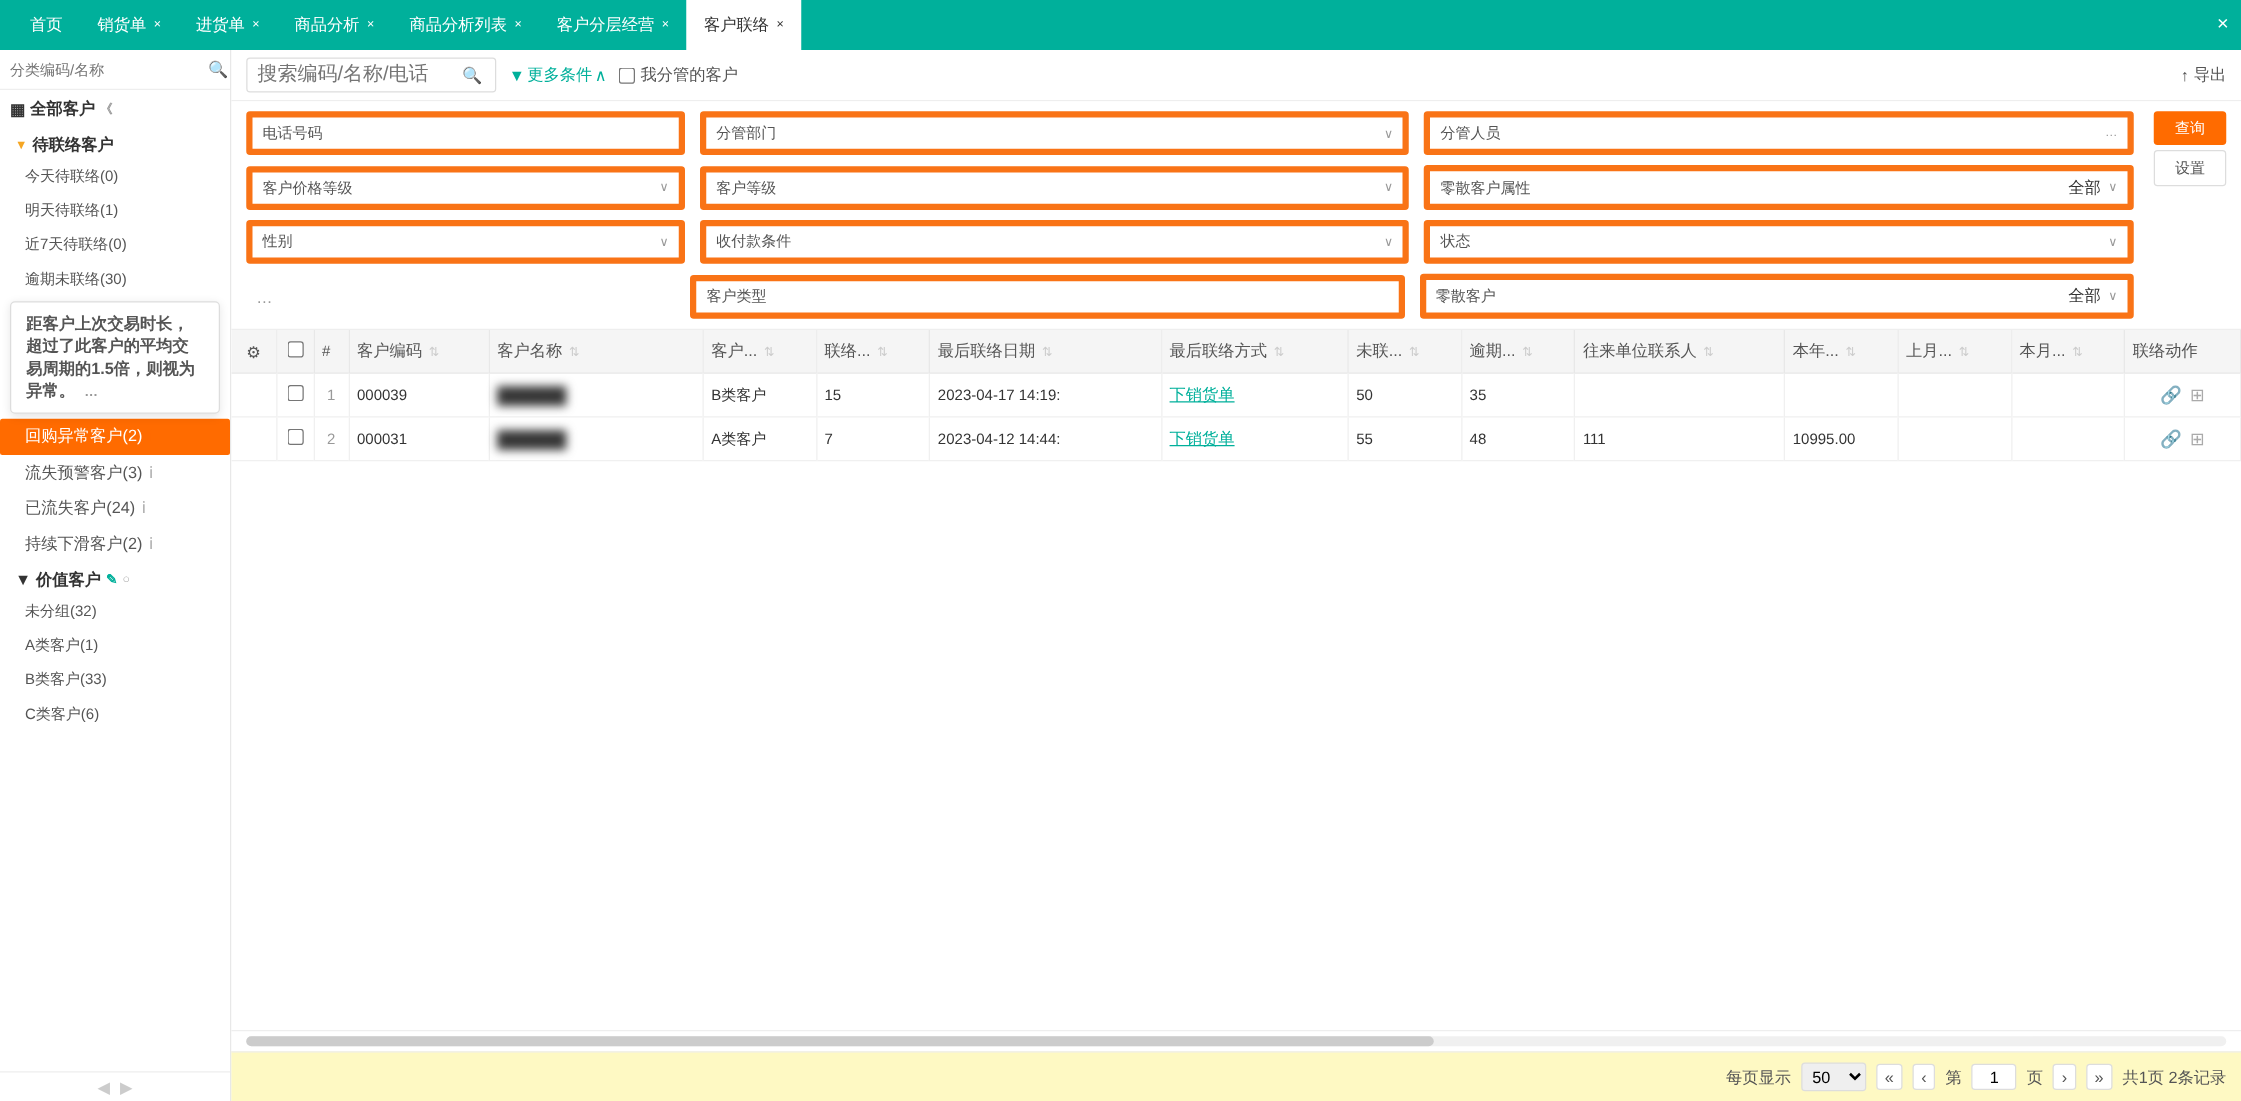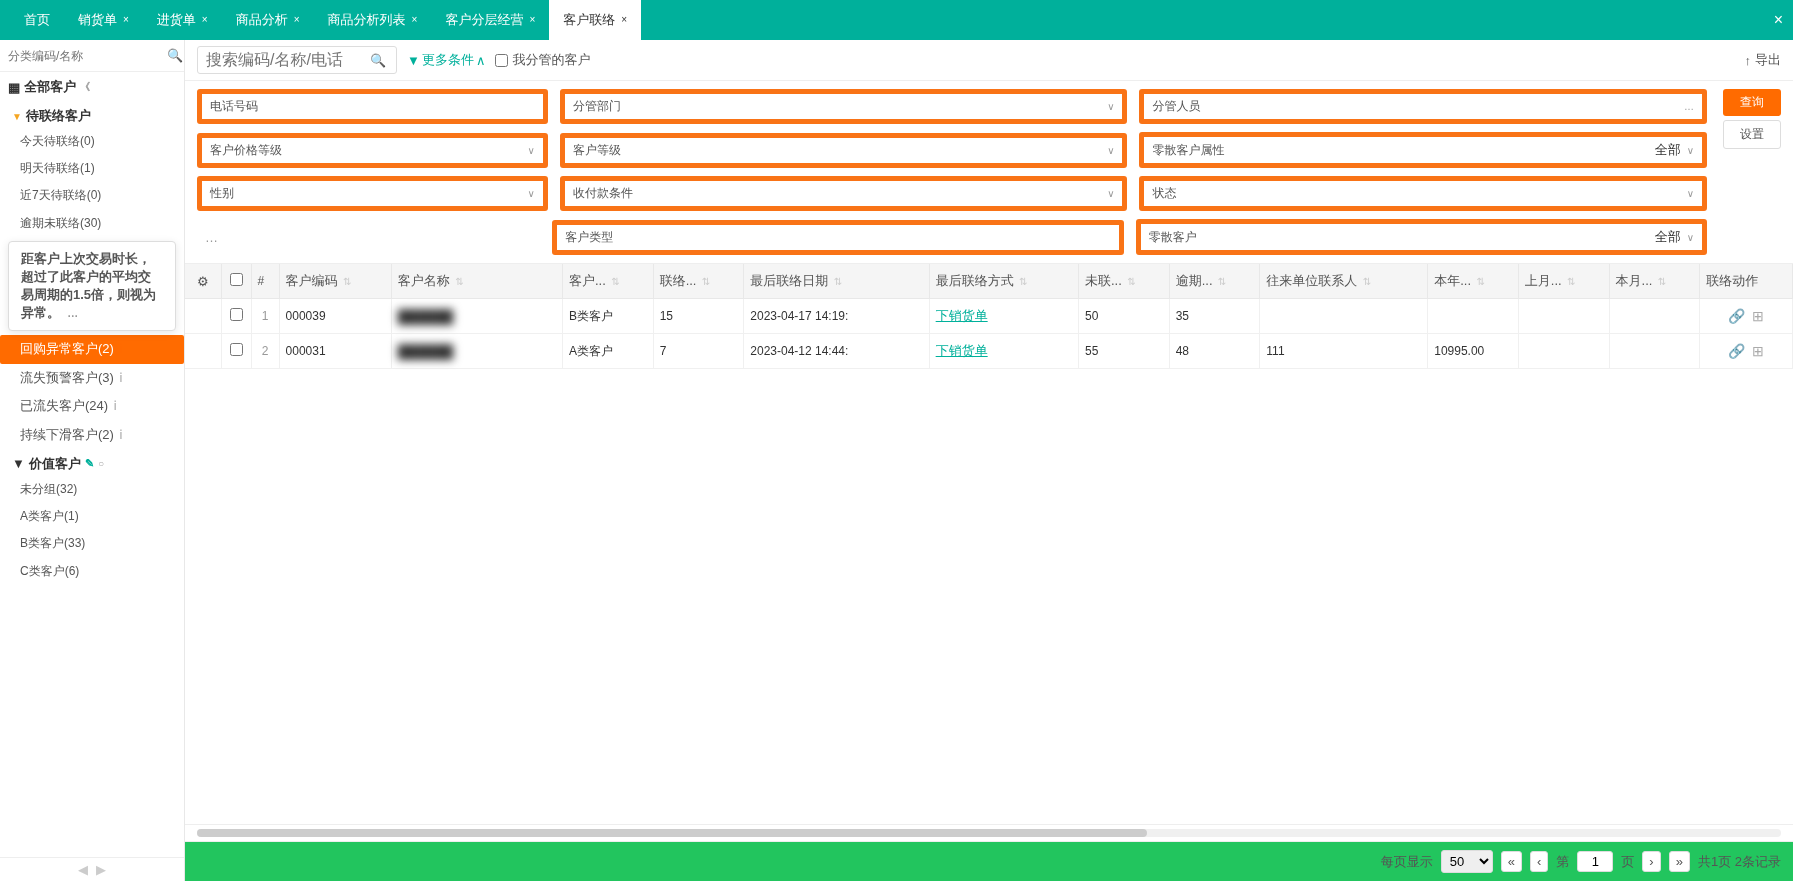--- a/index.html
+++ b/index.html
@@ -169,21 +169,21 @@
       border-radius: 4px; padding: 8px 12px;
       font-size: 12px; color: #555;
       z-index: 100;
       box-shadow: 0 2px 8px rgba(0,0,0,0.1);
       max-width: 320px;
       font-weight: bold;
     }
 
     
     .pagination {
-      background: #22c55e; border-top: 1px solid #eee;
+      background: #fef9c3; border-top: 1px solid #eee;
       padding: 8px 12px; display: flex; align-items: center;
       justify-content: flex-end; gap: 8px;
       font-size: 12px; color: #555;
     }
     .pagination select {
       border: 1px solid #ddd; border-radius: 3px; padding: 2px 4px;
     }
     .page-btn {
       border: 1px solid #ddd; background: white; border-radius: 3px;
       padding: 2px 6px; cursor: pointer; color: #555;

